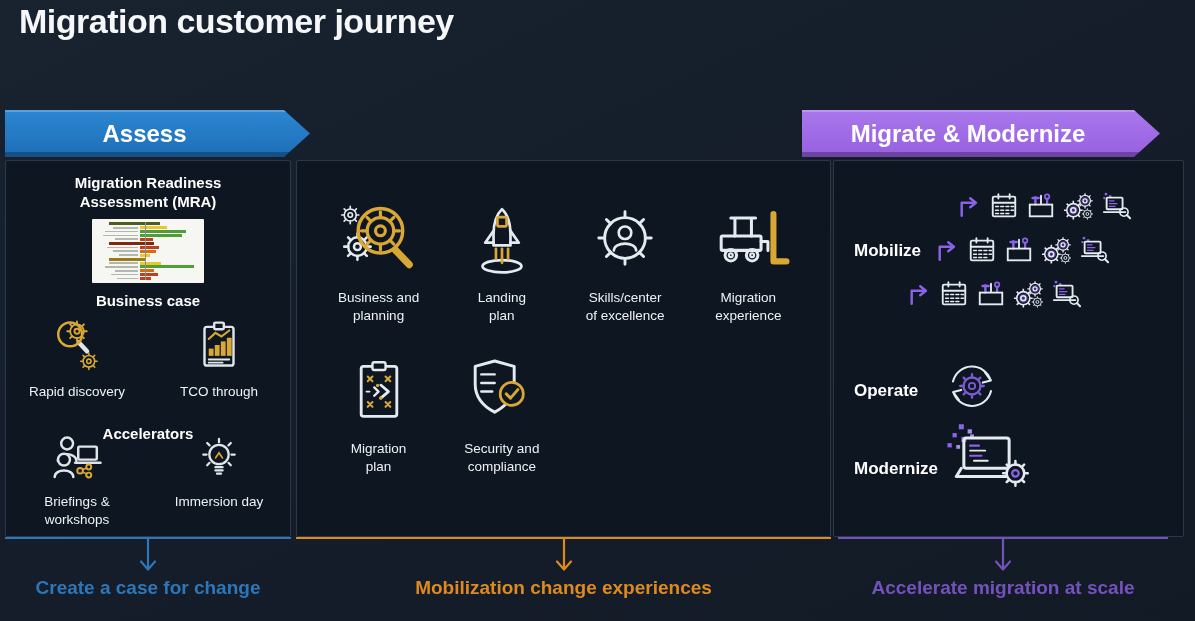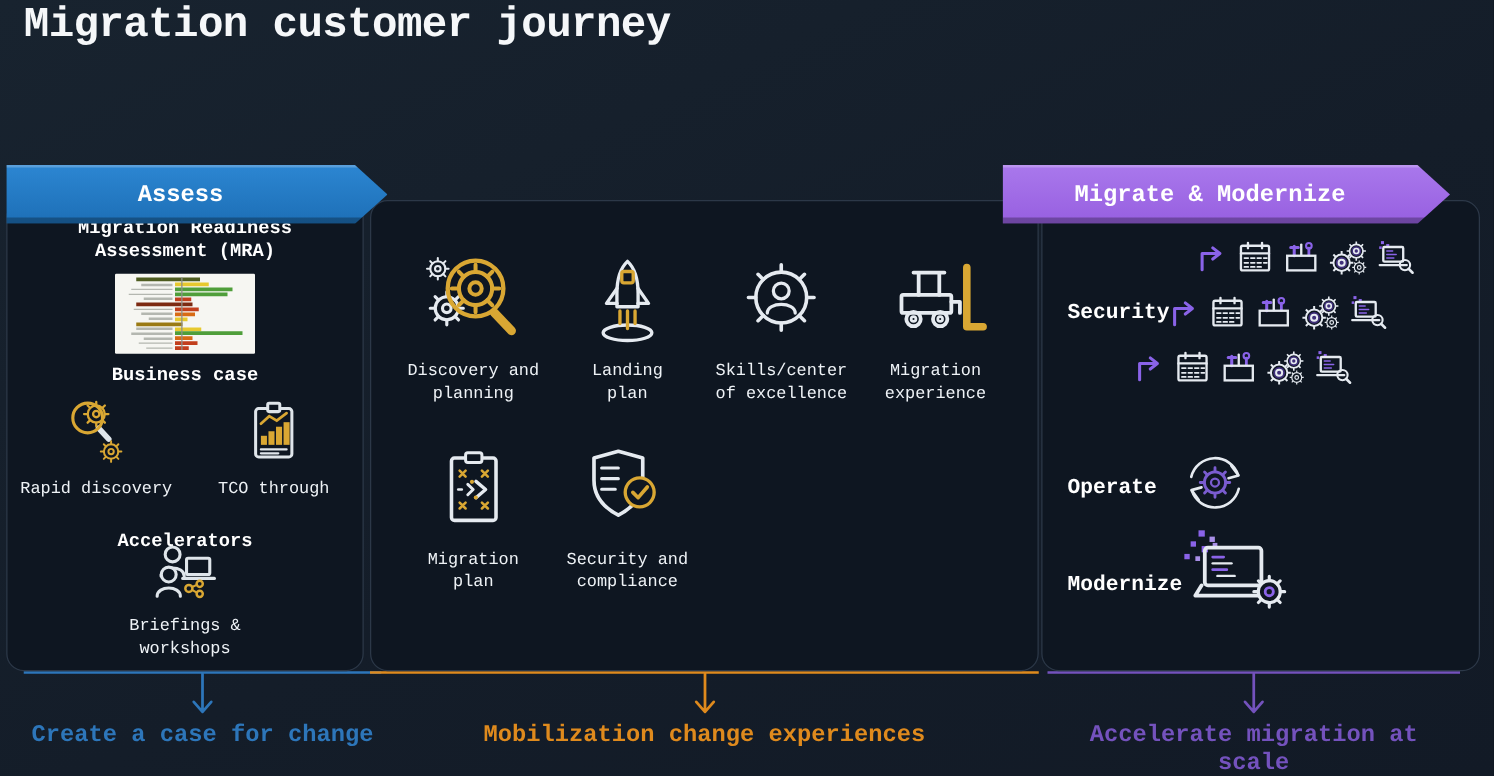--- a/index.html
+++ b/index.html
@@ -1,33 +1,33 @@
 <!DOCTYPE html>
 <html><head>
 <meta charset="utf-8">
 <style>
   html,body{margin:0;padding:0;background:#0d141d;}
   .stage{position:relative;width:1195px;height:621px;overflow:hidden;
     background:linear-gradient(155deg,#18232f 0%,#141d29 55%,#121a26 100%);
-    font-family:Liberation Mono, monospace;color:#eef2f6;}
+    font-family:Liberation Sans, sans-serif;color:#eef2f6;}
   .page-title{position:absolute;left:19px;top:2px;font-size:34px;font-weight:bold;
     letter-spacing:-.5px;color:#f5f7f9;}
   
   .chev{position:absolute;top:110px;height:47px;display:flex;align-items:center;
-    justify-content:center;color:#fff;font-size:19px;font-weight:bold;
+    justify-content:center;color:#fff;font-size:24px;font-weight:bold;
     padding-right:26px;box-sizing:border-box;
     clip-path:polygon(0 0,calc(100% - 26px) 0,100% 50%,calc(100% - 26px) 100%,0 100%);
     box-shadow:inset 0 2px 0 rgba(255,255,255,.22),inset 0 -5px 0 rgba(0,0,0,.28);
-    filter:drop-shadow(3px 0 0 #0d1520);margin-top:22px;}
+    filter:drop-shadow(3px 0 0 #0d1520);}
   .chev.assess{left:5px;width:305px;background:linear-gradient(#2c86d2,#1d6fb6);z-index:4;}
   .chev.mobilize{left:297px;width:547px;background:linear-gradient(#fb9f26,#f18c10);z-index:3;}
   .chev.mm{left:802px;width:358px;background:linear-gradient(#a978ec,#975fe0);z-index:2;}
   
   .panel{position:absolute;top:160px;height:377px;background:#0e1621;
-    border:1px solid #2c3848;border-radius:14px;box-sizing:border-box;z-index:1;}
+    border:1px solid #2c3848;border-radius:2px;box-sizing:border-box;z-index:1;}
   .panel.p1{left:5px;width:286px;}
   .panel.p2{left:296px;width:535px;}
   .panel.p3{left:833px;width:351px;}
   .sec-h{position:absolute;left:0;right:0;text-align:center;font-size:15px;
     font-weight:bold;color:#fff;white-space:pre-line;line-height:1.25;}
   .ilabel{font-size:13.5px;color:#eef2f6;text-align:center;white-space:pre-line;
     line-height:1.3;margin-top:8px;}
   .duo{position:absolute;left:0;right:0;display:flex;}
   .duo .cell{flex:1;display:flex;flex-direction:column;align-items:center;}
   .icobox{display:flex;align-items:flex-end;justify-content:center;}
@@ -48,21 +48,21 @@
   .mico{height:86px;display:flex;align-items:center;justify-content:center;}
   
   .mm-label{position:absolute;left:20px;color:#fff;font-size:17px;font-weight:bold;}
   .waves{position:absolute;left:72px;top:30px;}
   .wave{display:flex;align-items:center;gap:7px;margin-bottom:14px;}
   .wave.w1{margin-left:50px;}
   .wave.w2{margin-left:28px;}
   .wave.w3{margin-left:0;}
   
   .foot{position:absolute;top:537px;text-align:center;border-top:2px solid currentColor;}
-  .foot.f1{left:19px;width:286px;color:#2d76ba;}
+  .foot.f1{left:5px;width:286px;color:#2d76ba;}
   .foot.f2{left:296px;width:535px;color:#df8a1d;}
   .foot.f3{left:838px;width:330px;color:#7452bd;}
   .foot svg{display:block;margin:0 auto;}
   .ftext{font-size:19px;font-weight:bold;margin-top:1px;}
   svg{overflow:visible;}
 </style>
 </head>
 <body>
 
 <svg width="0" height="0" style="position:absolute" aria-hidden="true">
@@ -220,37 +220,48 @@
             <path d="M6 35.5 C6 28.5 21 28.5 21 35.5" stroke="#dfe5ea" stroke-width="2"></path>
             <circle cx="26.5" cy="30.5" r="2.3" stroke="#d9a733" stroke-width="1.6"></circle>
             <circle cx="33.5" cy="27.5" r="2" stroke="#d9a733" stroke-width="1.6"></circle>
             <circle cx="33.5" cy="34" r="2" stroke="#d9a733" stroke-width="1.6"></circle>
             <path d="M28.6 29.6 L31.6 28.2 M28.6 31.4 L31.6 33.2" stroke="#d9a733" stroke-width="1.4"></path>
           </svg>
         </div>
         <div class="ilabel">Briefings &amp;
 workshops</div>
       </div>
+      <div class="cell">
+        <div class="icobox" style="height:54px">
+          <svg width="54" height="52" viewBox="0 0 48 42" stroke-linecap="round" fill="none">
+            <circle cx="24" cy="17" r="8.6" stroke="#dfe5ea" stroke-width="2"></circle>
+            <path d="M21 20 L24 15.5 L27 20" stroke="#d9a733" stroke-width="1.6"></path>
+            <path d="M20.8 28.3 H27.2 M20.8 31.2 H27.2 M22.2 34 H25.8" stroke="#dfe5ea" stroke-width="2"></path>
+            <path d="M24 3.2 V6 M13.5 6.8 L15.6 8.9 M34.5 6.8 L32.4 8.9 M10 17 H13 M35 17 H38 M13.5 26.5 L15.6 24.4 M34.5 26.5 L32.4 24.4" stroke="#dfe5ea" stroke-width="2"></path>
+          </svg>
+        </div>
+        <div class="ilabel">Immersion day</div>
+      </div>
     </div>
   </div>
 
   <div class="panel p2">
     <div class="mob-grid">
 
       <div class="mcell">
         <div class="mico">
           <svg width="92" height="84" viewBox="0 0 64 58" stroke-linecap="round" fill="none">
             <use href="#g8" transform="translate(12 13) scale(.6)" stroke="#e5eaf0" stroke-width="1.9"></use>
             <use href="#g8" transform="translate(17 35) scale(.92)" stroke="#e5eaf0" stroke-width="1.9"></use>
             <path d="M43.5 37.5 L53 47.5" stroke="#d9a733" stroke-width="5"></path>
             <circle cx="33" cy="24" r="15.5" stroke="#d9a733" stroke-width="2.4"></circle>
             <use href="#g8" transform="translate(33 24) scale(1.32)" stroke="#d9a733" stroke-width="1.7"></use>
           </svg>
         </div>
-        <div class="ilabel">Discovery and
+        <div class="ilabel">Business and
 planning</div>
       </div>
 
       <div class="mcell">
         <div class="mico">
           <svg width="86" height="82" viewBox="0 0 64 58" stroke-linecap="round" stroke-linejoin="round" fill="none">
             <ellipse cx="32" cy="50" rx="14.5" ry="4.6" stroke="#e5eaf0" stroke-width="2"></ellipse>
             <path d="M27.5 37 V44.5 M32 37 V47.5 M36.5 37 V44.5" stroke="#d9a733" stroke-width="2"></path>
             <path d="M25.8 23.5 L19.5 32.5 H25.8 M38.2 23.5 L44.5 32.5 H38.2" stroke="#e5eaf0" stroke-width="2"></path>
             <path d="M32 7.5 C36.8 12 38.3 19 38.3 26.5 V34.5 H25.7 V26.5 C25.7 19 27.2 12 32 7.5 Z" stroke="#e5eaf0" stroke-width="2"></path>
@@ -321,21 +332,21 @@
         </div>
         <div class="ilabel">Security and
 compliance</div>
       </div>
 
     </div>
   </div>
 
   <div class="panel p3">
 
-    <div class="mm-label" style="top:80px">Security</div>
+    <div class="mm-label" style="top:80px">Mobilize</div>
 
     <div class="waves">
 
       <div class="wave w1">
         <svg width="26" height="30" viewBox="0 0 32 32" fill="none" stroke="#8a63e8" stroke-width="3" stroke-linecap="round" stroke-linejoin="round">
             <path d="M7 28 V12 H21.5"></path>
             <path d="M17.5 6.5 L24.5 12 L17.5 17.5"></path>
           </svg>
         <svg width="30" height="30" viewBox="0 0 32 32" fill="none" stroke="#e5eaf0" stroke-linecap="round">
             <rect x="4" y="6" width="24" height="21" rx="1.5" stroke-width="2"></rect>

